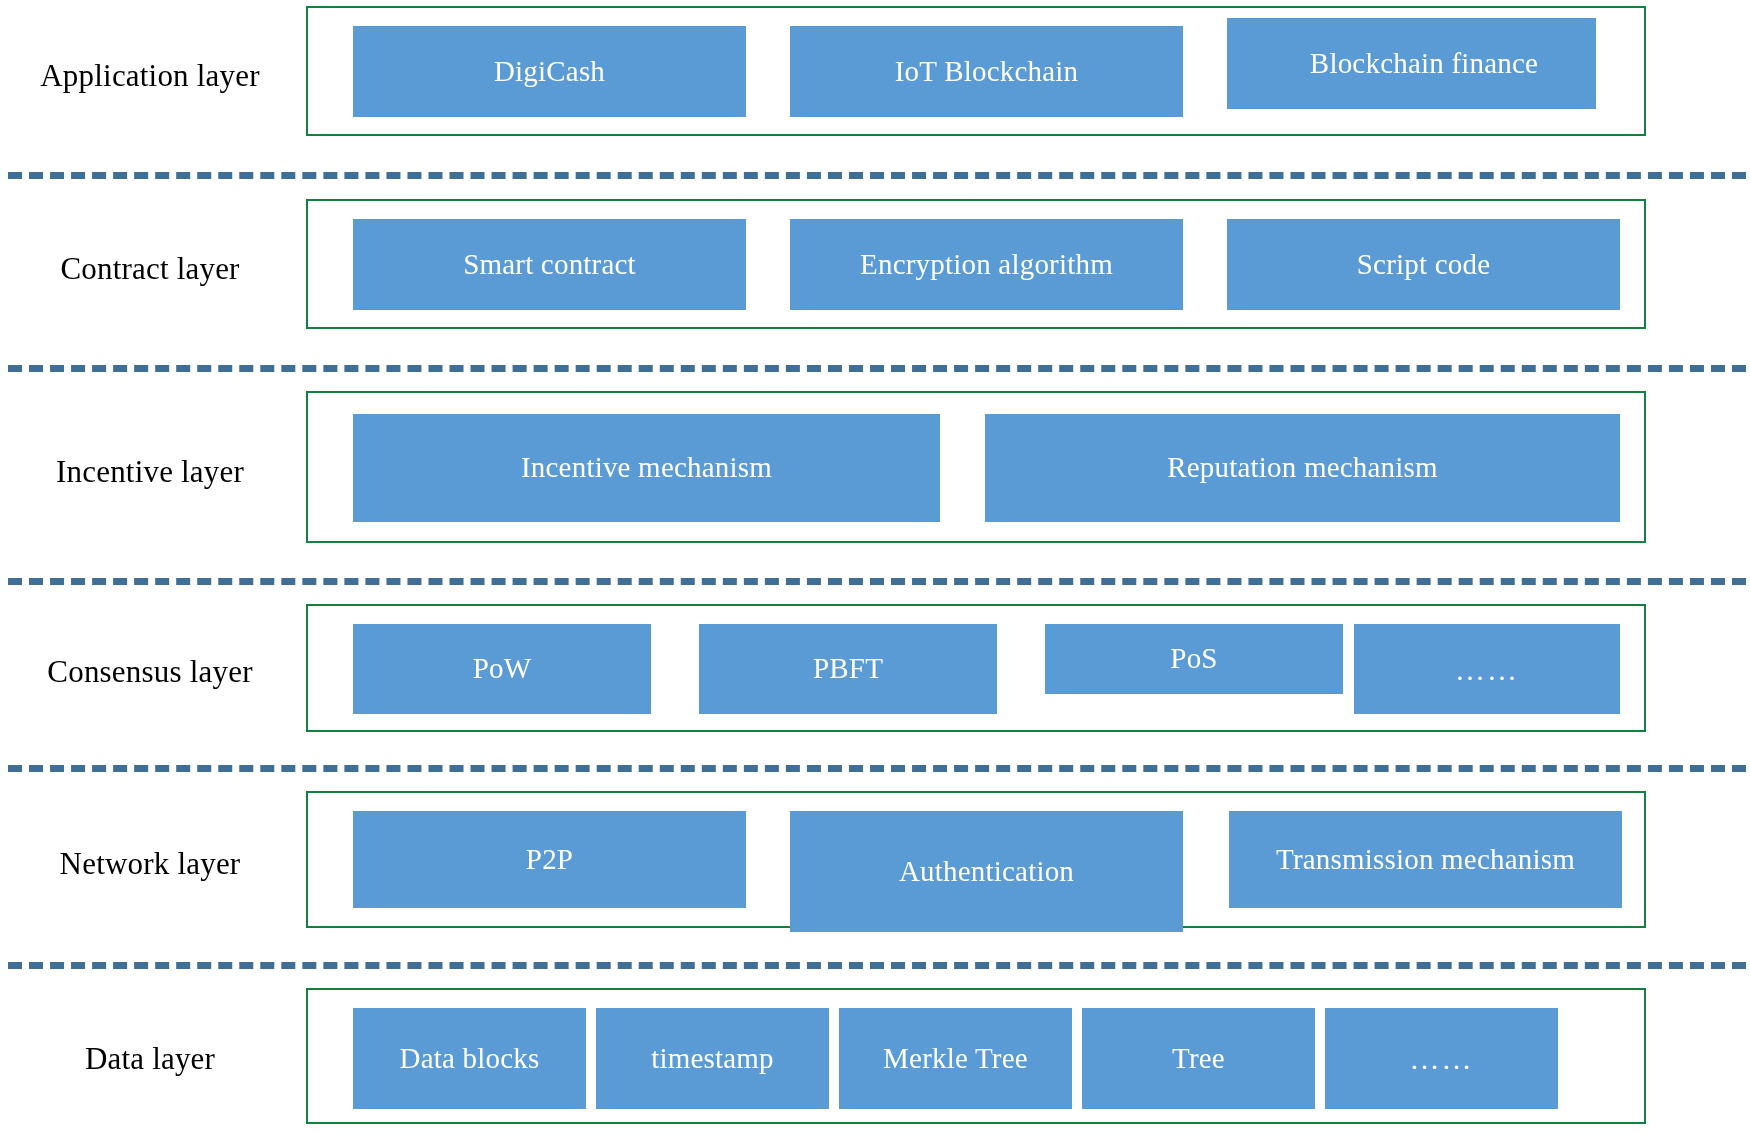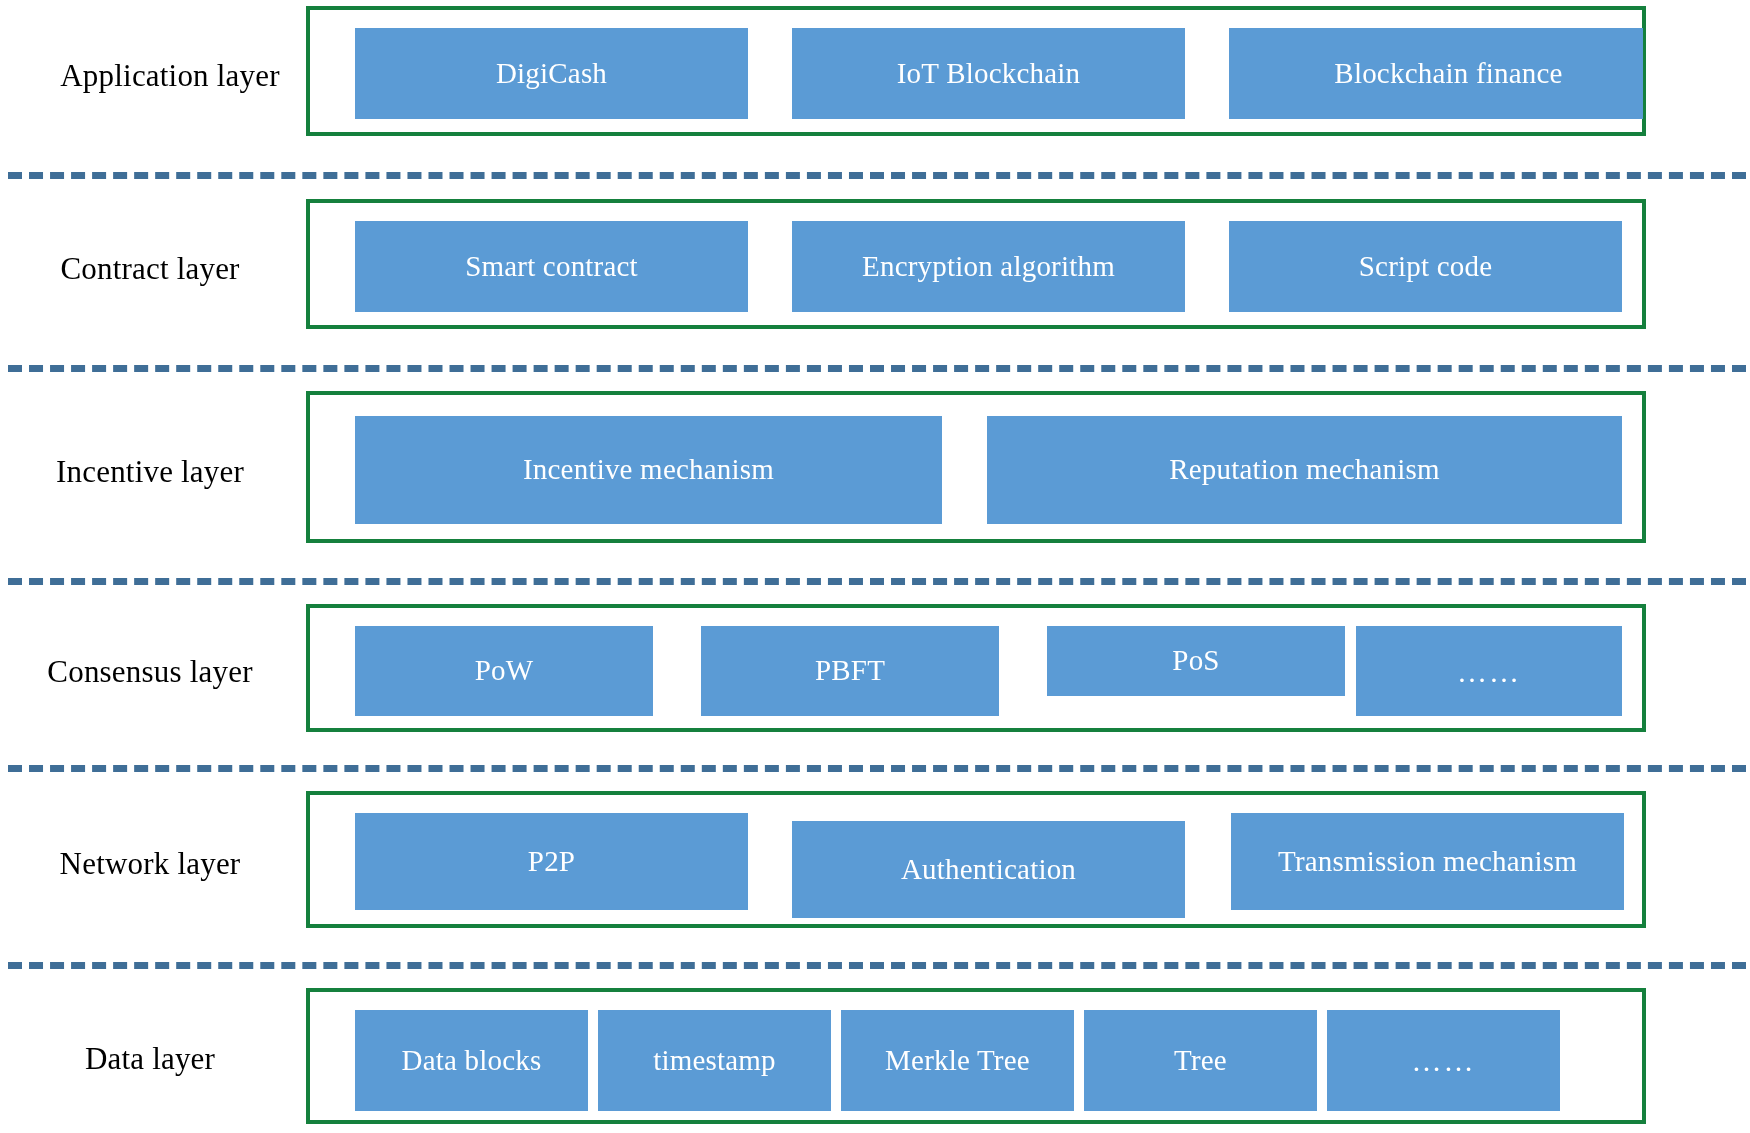--- a/index.html
+++ b/index.html
@@ -37,21 +37,21 @@
     color: #000000;
     letter-spacing: 0.2px;
     white-space: nowrap;
   }
 
   .layer-box {
     position: absolute;
     left: 306px;
     width: 1340px;
     box-sizing: border-box;
-    border: 4px solid #15803d;
+    border: 2px solid #15803d;
     background: #ffffff;
     display: flex;
     align-items: center;
   }
 
   .inner-strip {
     position: relative;
     width: 100%;
     height: 100%;
   }
@@ -84,26 +84,26 @@
     height: 0;
     border-top: 7px dashed #3F6E97;
   }
 </style>
 </head>
 <body>
 
 <div id="stage">
 
   <div class="layer-row" style="top:6px;height:130px;">
-    <div class="layer-label" style="top:52px;margin-left:20px;">Application layer</div>
+    <div class="layer-label" style="top:52px;">Application layer</div>
     <div class="layer-box" style="top:0;height:130px;">
       <div class="inner-strip">
         <div class="cell" style="left:45px;top:18px;width:393px;height:91px;">DigiCash</div>
         <div class="cell" style="left:482px;top:18px;width:393px;height:91px;">IoT Blockchain</div>
-        <div class="cell" style="left:919px;top:18px;width:414px;height:91px;padding-left:25px;">Blockchain finance</div>
+        <div class="cell" style="left:919px;top:10px;width:369px;height:91px;padding-left:25px;">Blockchain finance</div>
       </div>
     </div>
   </div>
 
   <div class="divider" style="top:172px;"></div>
 
   <div class="layer-row" style="top:199px;height:130px;">
     <div class="layer-label" style="top:52px;">Contract layer</div>
     <div class="layer-box" style="top:0;height:130px;align-items:center;">
       <div class="inner-strip">
@@ -140,21 +140,21 @@
     </div>
   </div>
 
   <div class="divider" style="top:765px;"></div>
 
   <div class="layer-row" style="top:791px;height:137px;">
     <div class="layer-label" style="top:55px;">Network layer</div>
     <div class="layer-box" style="top:0;height:137px;">
       <div class="inner-strip">
         <div class="cell" style="left:45px;top:18px;width:393px;height:97px;">P2P</div>
-        <div class="cell" style="left:482px;top:18px;width:393px;height:97px;margin-top:8px;">Authentication</div>
+        <div class="cell" style="left:482px;top:18px;width:393px;height:121px;">Authentication</div>
         <div class="cell" style="left:921px;top:18px;width:393px;height:97px;">Transmission mechanism</div>
       </div>
     </div>
   </div>
 
   <div class="divider" style="top:962px;"></div>
 
   <div class="layer-row" style="top:988px;height:136px;border-radius:23px;">
     <div class="layer-label" style="top:53px;">Data layer</div>
     <div class="layer-box" style="top:0;height:136px;">

